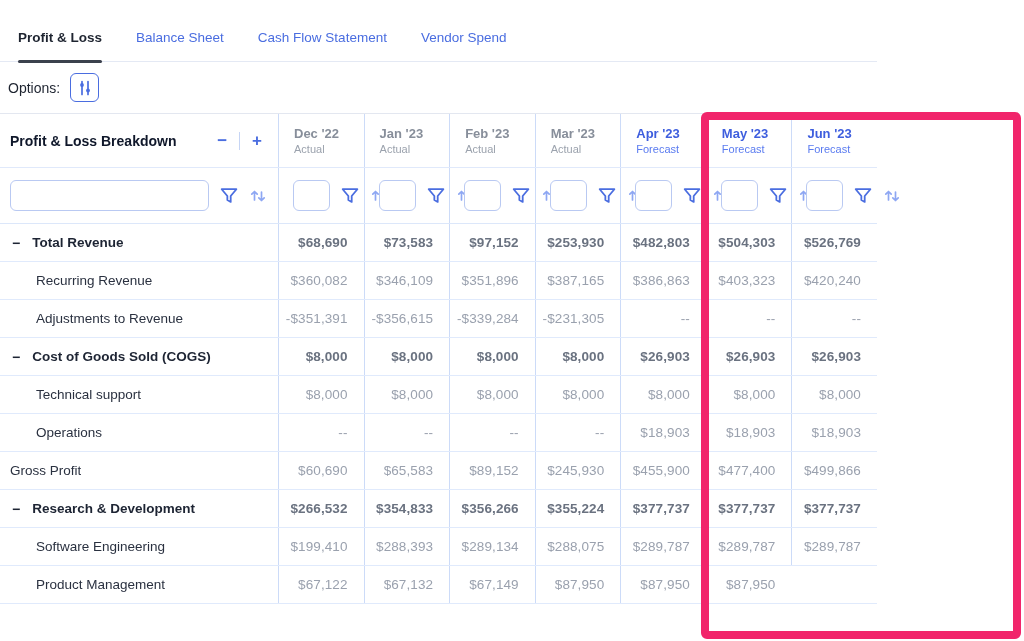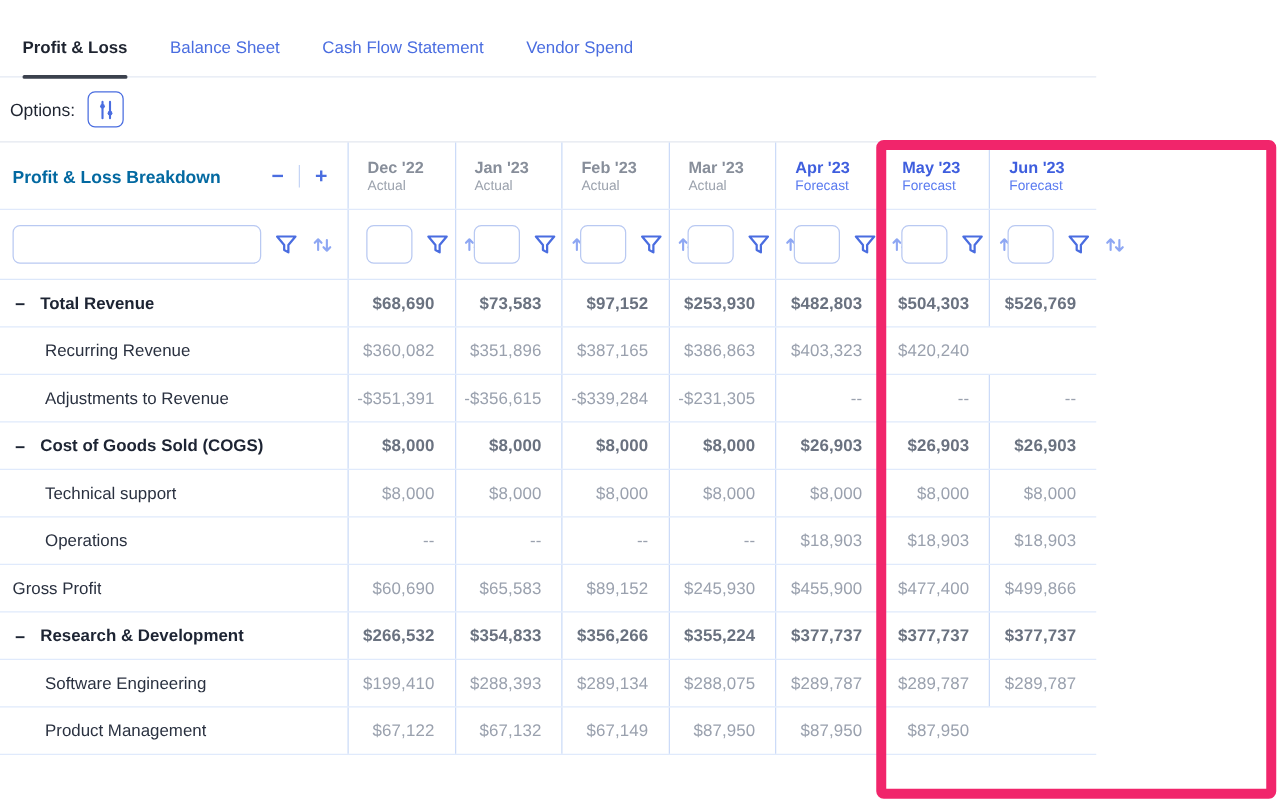--- a/index.html
+++ b/index.html
@@ -26,21 +26,21 @@
   
   .grid-row { display:grid; grid-template-columns:278px repeat(7, 1fr); }
   .hdr-row { height:55px; border-top:1px solid #e3e7f0; border-bottom:1px solid #e0e9fb; }
   .filter-row { height:56px; border-bottom:1px solid #dce7fa; }
   .data-row { height:38px; border-bottom:1px solid #e0eafc; }
   .cell { border-left:1px solid #ccdbf8; min-width:0; }
   .cell:first-child { border-left:none; }
 
   .title-cell { display:flex; align-items:center; justify-content:space-between;
     padding:0 14px 0 10px; }
-  .tbl-title { font-size:14px; font-weight:700; color:#0369a1; }
+  .tbl-title { font-size:14px; font-weight:700; color:#0f172a; }
   .collapse-ctl { display:flex; align-items:center; gap:10px; }
   .ctl-btn { color:#4a6de0; font-size:17px; font-weight:700; line-height:1; cursor:pointer;
     background:none; border:none; padding:0 2px; font-family:inherit; }
   .ctl-sep { width:1px; height:18px; background:#c6d5f5; }
 
   .month-cell { display:flex; flex-direction:column; justify-content:center;
     align-items:flex-start; padding:0 15px; gap:2px; }
   .month-name { font-size:13px; font-weight:700; color:#878e9a; }
   .month-sub { font-size:11px; color:#9ba2ad; }
   .month-cell.forecast .month-name { color:#3e5ede; }
@@ -270,20 +270,21 @@
         <div class="cell val-cell">$526,769</div>
       </div>
 
 
   <div class="grid-row data-row child">
     <div class="cell label-cell">
 
       <span class="row-label">Recurring Revenue</span>
     </div>
   <div class="cell val-cell">$360,082</div>
+        <div class="cell val-cell">$346,109</div>
         <div class="cell val-cell">$351,896</div>
         <div class="cell val-cell">$387,165</div>
         <div class="cell val-cell">$386,863</div>
         <div class="cell val-cell">$403,323</div>
         <div class="cell val-cell">$420,240</div>
       </div>
 
   <div class="grid-row data-row child">
     <div class="cell label-cell">
 

